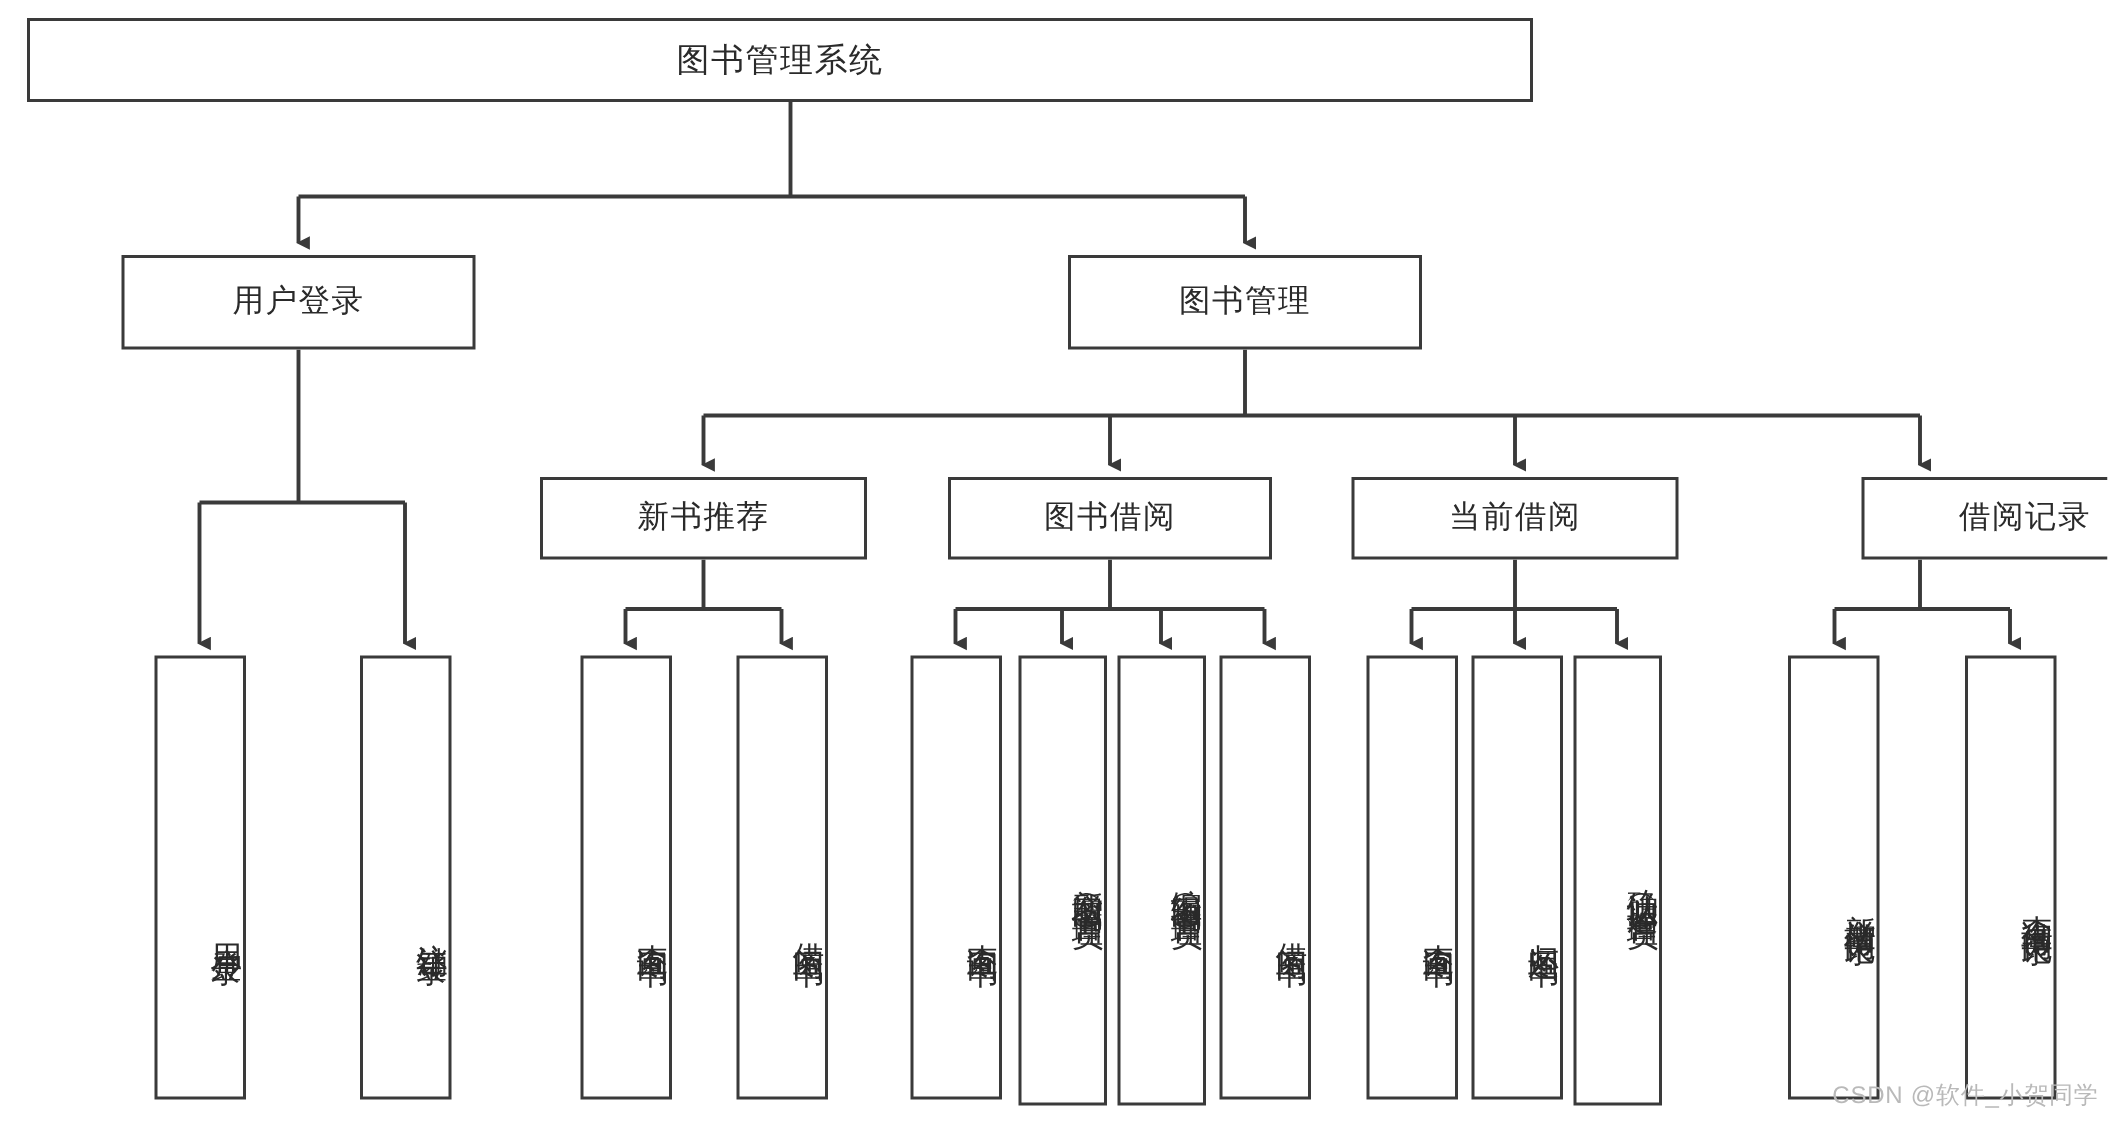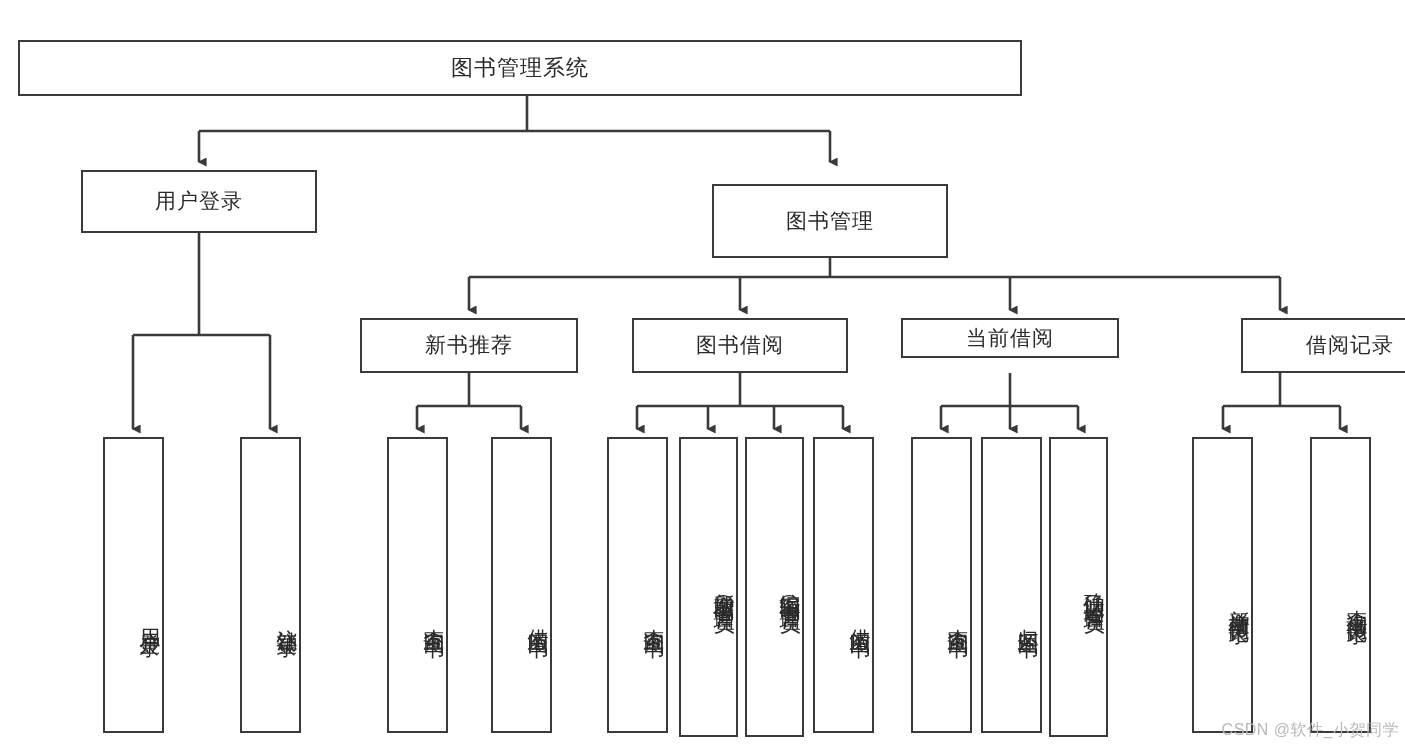--- a/index.html
+++ b/index.html
@@ -36,21 +36,20 @@
     justify-content: center;
     color: #2a2a2a;
   }
   .node.horizontal {
     writing-mode: horizontal-tb;
     font-size: 21px;
     letter-spacing: 1px;
   }
   .node.root {
     font-size: 22px;
-    margin-top: 28px;
   }
   .node.vertical {
     writing-mode: vertical-rl;
     text-orientation: upright;
     font-size: 21px;
     letter-spacing: 3px;
     align-items: flex-start;
     justify-content: center;
     padding-top: 8px;
   }
@@ -128,33 +127,33 @@
   </svg>
 
   <div class="node horizontal root" style="left:18px; top:12px; width:1004px; height:56px;">
     <span class="node-label">图书管理系统</span>
   </div>
 
   <div class="node horizontal" style="left:81px; top:170px; width:236px; height:63px;">
     <span class="node-label">用户登录</span>
   </div>
 
-  <div class="node horizontal" style="left:712px; top:184px; width:236px; height:74px;justify-content:center;">
+  <div class="node horizontal" style="left:712px; top:170px; width:236px; height:63px;justify-content:center;">
     <span class="node-label">图书管理</span>
   </div>
 
   <div class="node horizontal" style="left:632px; top:318px; width:216px; height:55px;">
     <span class="node-label">图书借阅</span>
   </div>
 
   <div class="node horizontal" style="left:360px; top:318px; width:218px; height:55px;">
     <span class="node-label">新书推荐</span>
   </div>
 
-  <div class="node horizontal" style="left:901px; top:318px; width:218px; height:40px;">
+  <div class="node horizontal" style="left:901px; top:318px; width:218px; height:55px;">
     <span class="node-label">当前借阅</span>
   </div>
 
   <div class="node horizontal" style="left:1241px; top:318px; width:218px; height:55px;">
     <span class="node-label">借阅记录</span>
   </div>
 
   <div class="node vertical" style="left:103px; top:437px; width:61px; height:296px; padding-top:66px;">
     <span class="node-label">用户登录</span>
   </div>

